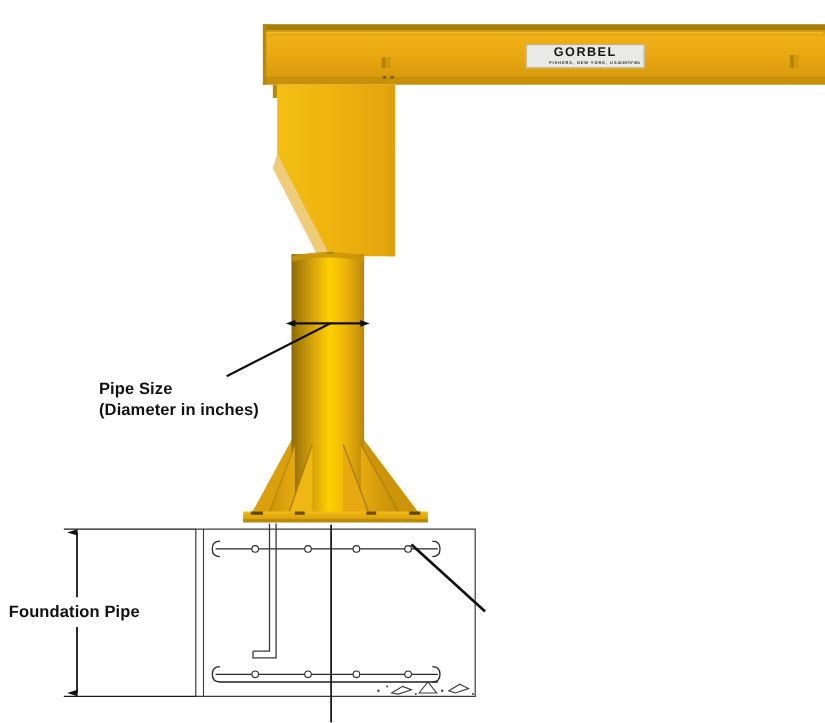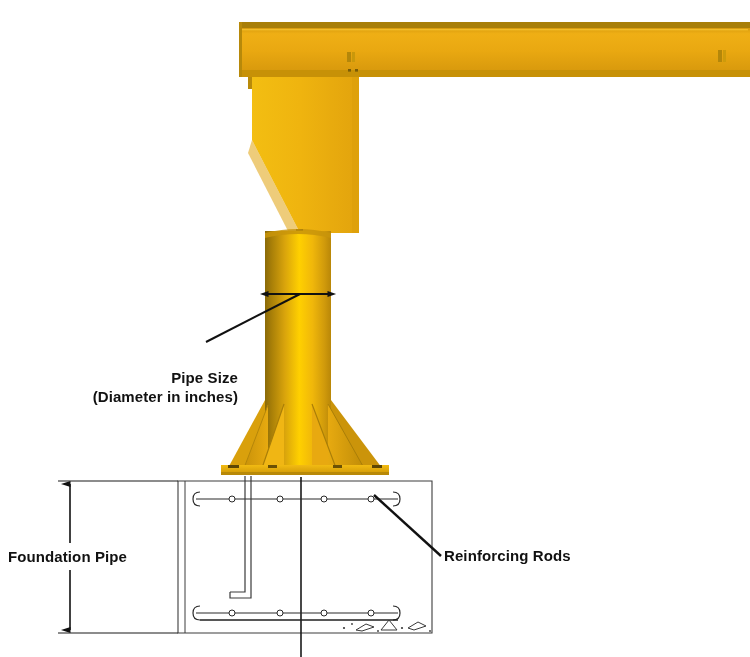--- a/index.html
+++ b/index.html
@@ -28,23 +28,23 @@
     position: absolute;
     font-family: "Liberation Sans", sans-serif;
     font-weight: bold;
     font-size: 15px;
     color: #111111;
     white-space: nowrap;
     letter-spacing: 0.1px;
   }
   #label-pipe-size {
     left: 90px;
-    top: 368px;
+    top: 344px;
     width: 148px;
-    text-align: right;
+    text-align: left;
     line-height: 19px;
   }
   #label-pipe-size .line2 { display: block; }
   #label-foundation-depth {
     left: 8px;
     top: 548px;
   }
   #label-reinforcing-rods {
     left: 444px;
     top: 547px;
@@ -277,23 +277,27 @@
       <path d="M 70,543 L 70,484" stroke="#111111" stroke-width="1.6" marker-end="url(#arrowUp)"></path>
 
       <path d="M 70,570 L 70,630" stroke="#111111" stroke-width="1.6" marker-end="url(#arrowDown)"></path>
     </g>
 
     <g>
       <path d="M 441,556 L 374,495" stroke="#111111" stroke-width="2.4" fill="none"></path>
     </g>
   </svg>
 
+  <div class="plate-logo">
+    <span class="brand">GORBEL</span>
+    <span class="addr">FISHERS, NEW YORK, USA</span>
+    <span class="cert">CERTIFIED</span>
+  </div>
 
   <div class="anno-text" id="label-pipe-size">
     <span>Pipe Size</span>
     <span class="line2">(Diameter in inches)</span>
   </div>
 
   <div class="anno-text" id="label-foundation-depth">Foundation Pipe</div>
 
-  <div class="anno-text" id="label-reinforcing-rods">Reinforcing Rods</div>
 
 </div>
 
 </body></html>

